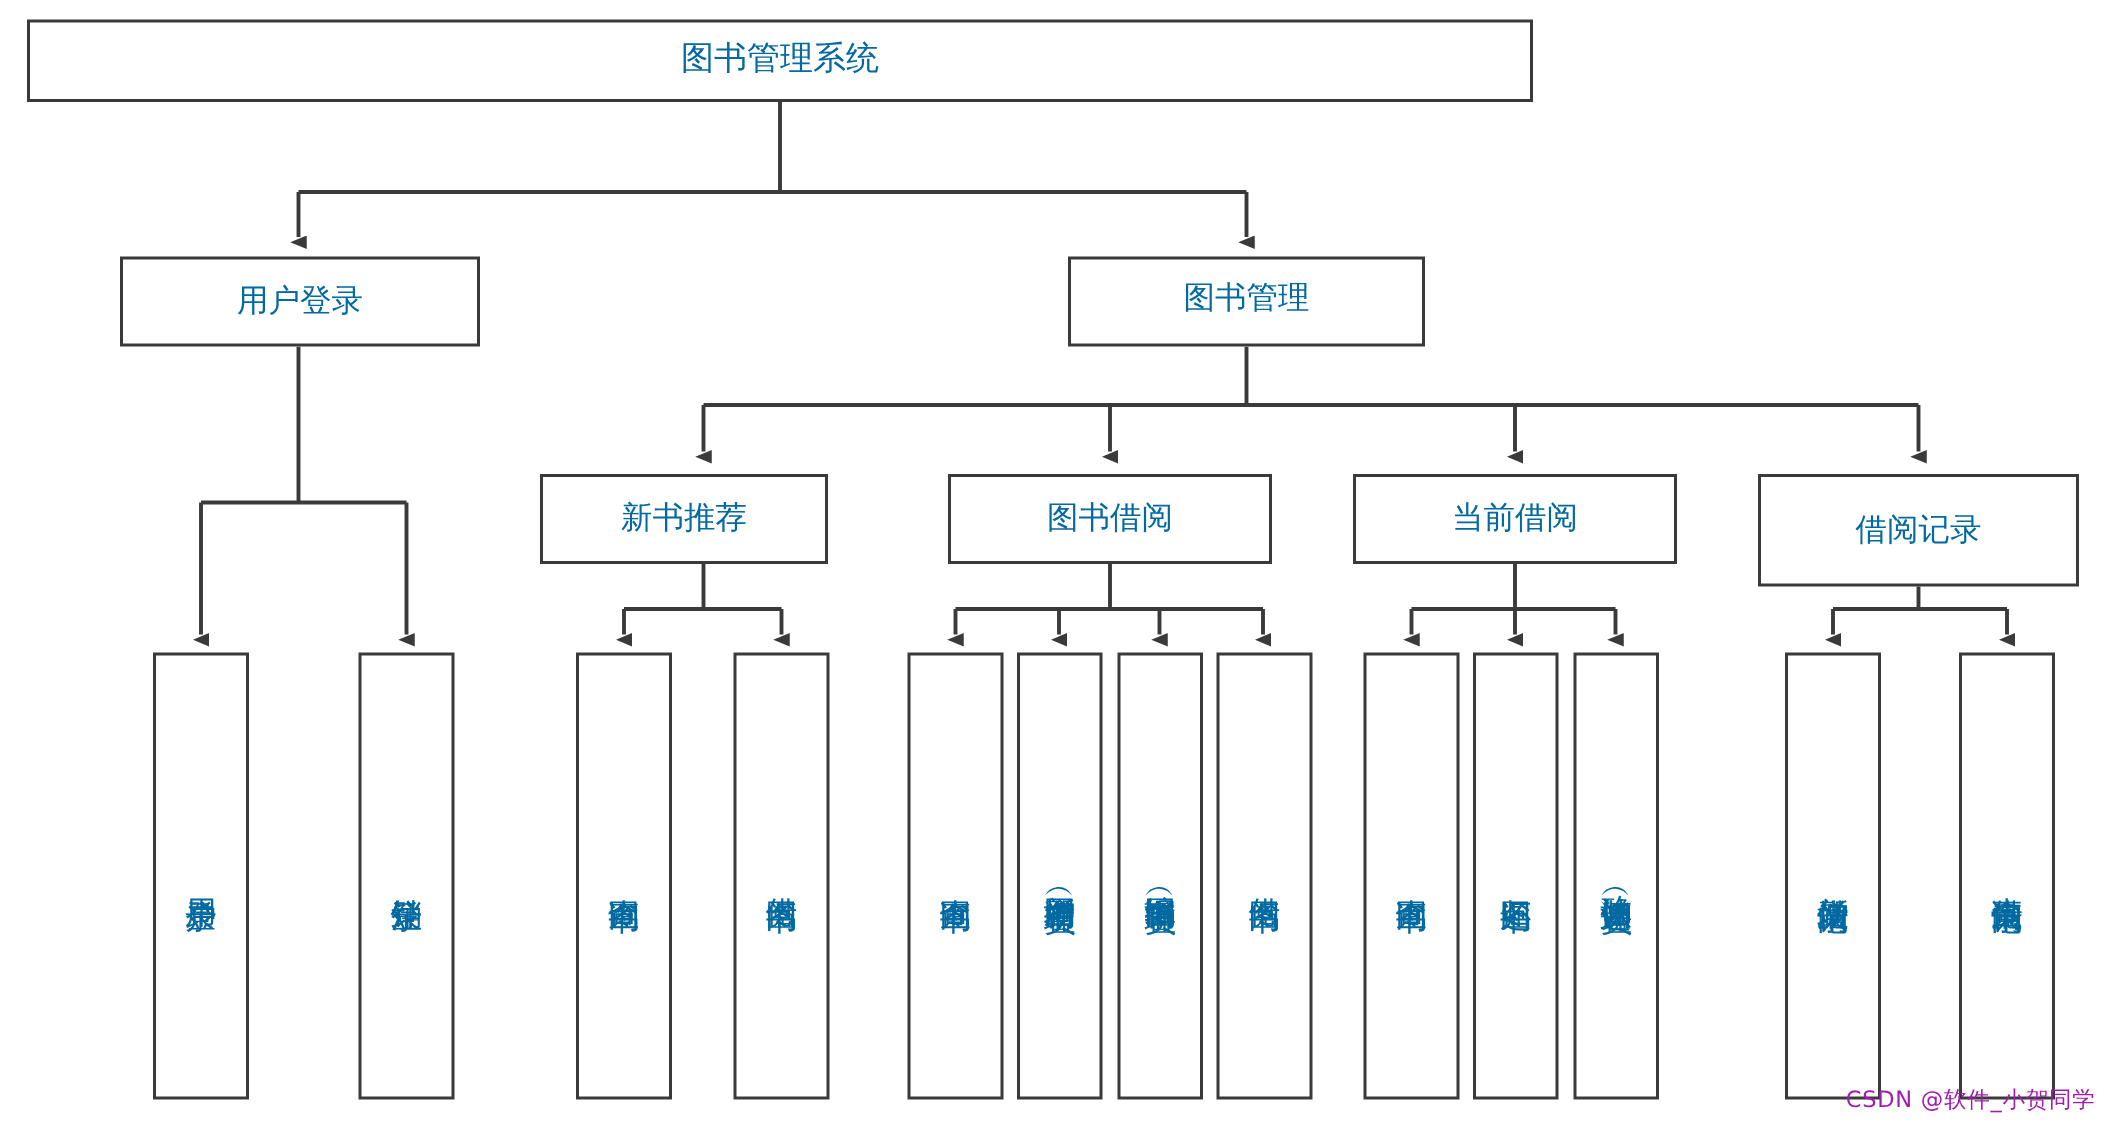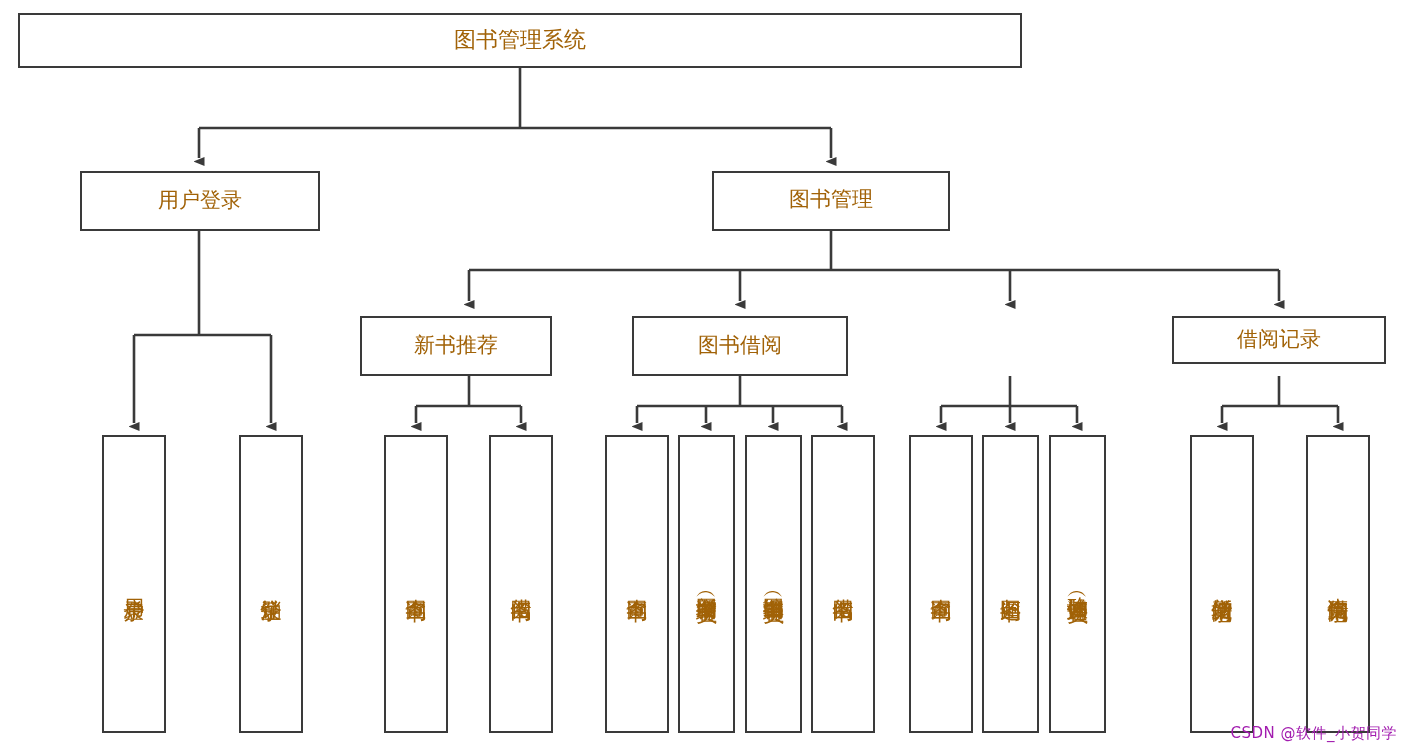--- a/index.html
+++ b/index.html
@@ -33,21 +33,21 @@
     display: flex;
     align-items: center;
     justify-content: center;
     color: #3d3d3d;
     line-height: 1.12;
     z-index: 5;
   }
   .node-label {
     display: block;
     text-align: center;
-    color: #a16207;
+    color: #0369a1;
   }
   .node.horiz {
     font-size: 21px;
   }
   .node.vert {
     font-size: 21px;
   }
   .node.vert .node-label {
     writing-mode: vertical-rl;
     text-orientation: upright;
@@ -142,22 +142,25 @@
   </div>
 
   <div class="node horiz" style="left:360px; top:316px; width:192px; height:60px;">
     <span class="node-label">新书推荐</span>
   </div>
 
   <div class="node horiz" style="left:632px; top:316px; width:216px; height:60px;align-items:center;">
     <span class="node-label">图书借阅</span>
   </div>
 
-
-  <div class="node horiz" style="left:1172px; top:316px; width:214px; height:48px;">
+  <div class="node horiz" style="left:902px; top:316px; width:216px; height:60px;">
+    <span class="node-label">当前借阅</span>
+  </div>
+
+  <div class="node horiz" style="left:1172px; top:316px; width:214px; height:75px;">
     <span class="node-label">借阅记录</span>
   </div>
 
   <div class="node vert" style="left:102px; top:435px; width:64px; height:298px;">
     <span class="node-label">用户登录</span>
   </div>
 
   <div class="node vert" style="left:239px; top:435px; width:64px; height:298px;">
     <span class="node-label">注销登录</span>
   </div>

